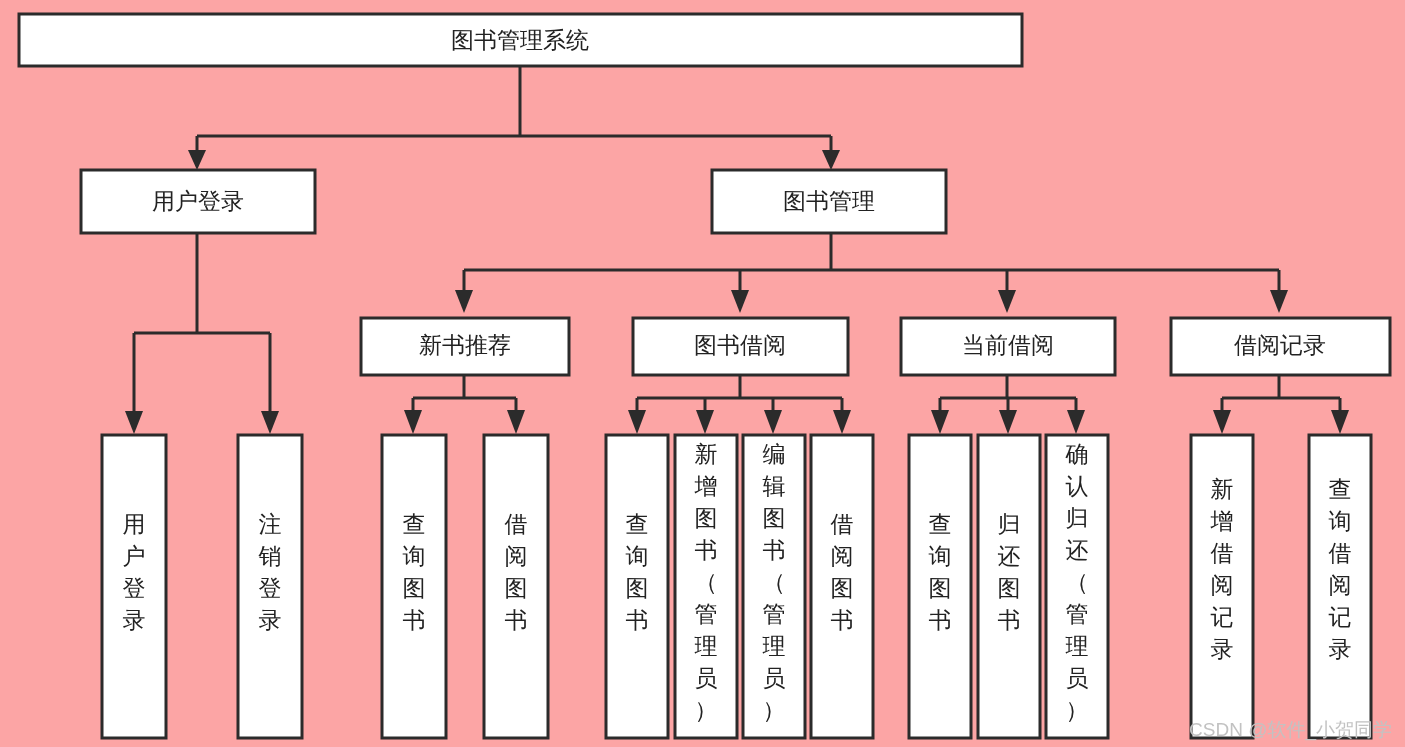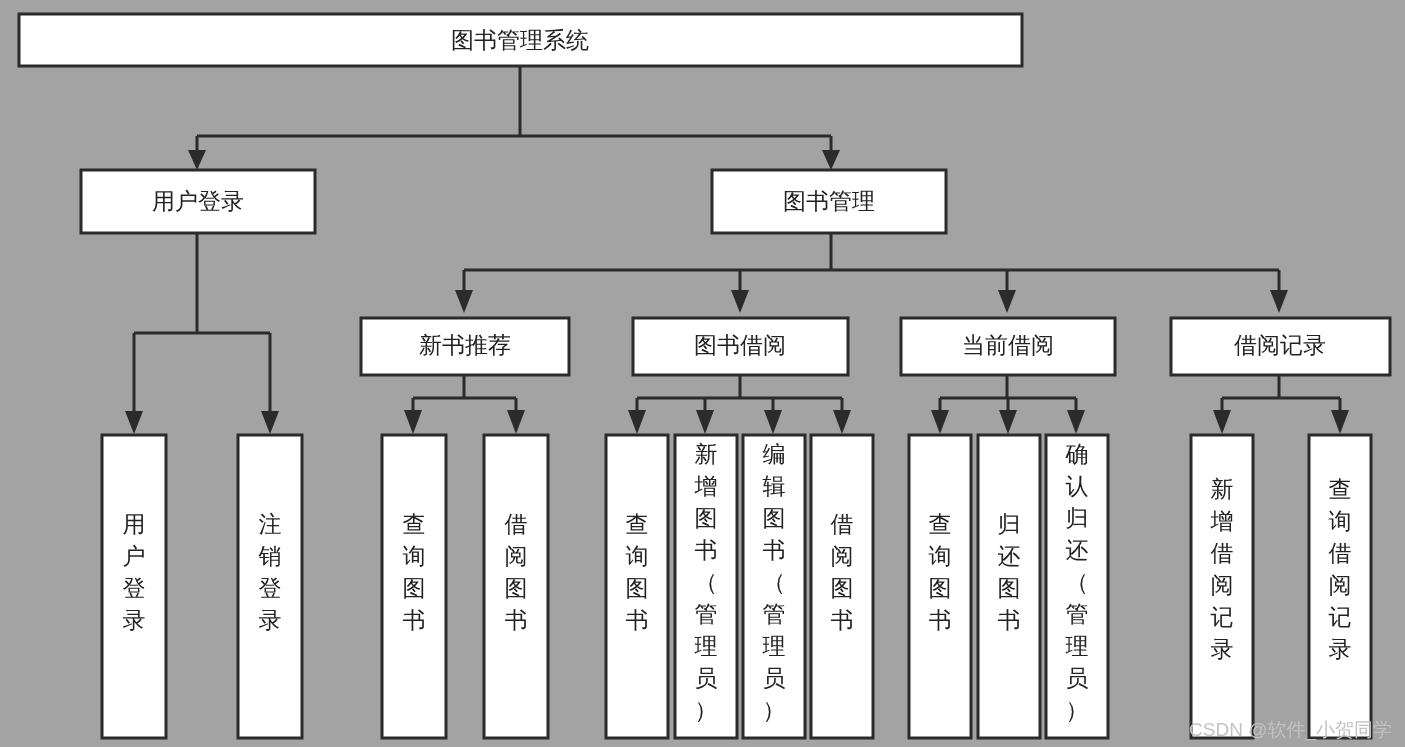--- a/index.html
+++ b/index.html
@@ -8,21 +8,21 @@
     padding: 0;
     background: #ffffff;
   }
   body {
     font-family: "Liberation Sans", "DejaVu Sans", sans-serif;
   }
   #diagram-root {
     position: relative;
     width: 1405px;
     height: 747px;
-    background: #a3a3a3;
+    background: #fca5a5;
     overflow: hidden;
   }
   svg.flowchart {
     position: absolute;
     top: 0;
     left: 0;
     width: 1405px;
     height: 747px;
     display: block;
   }

